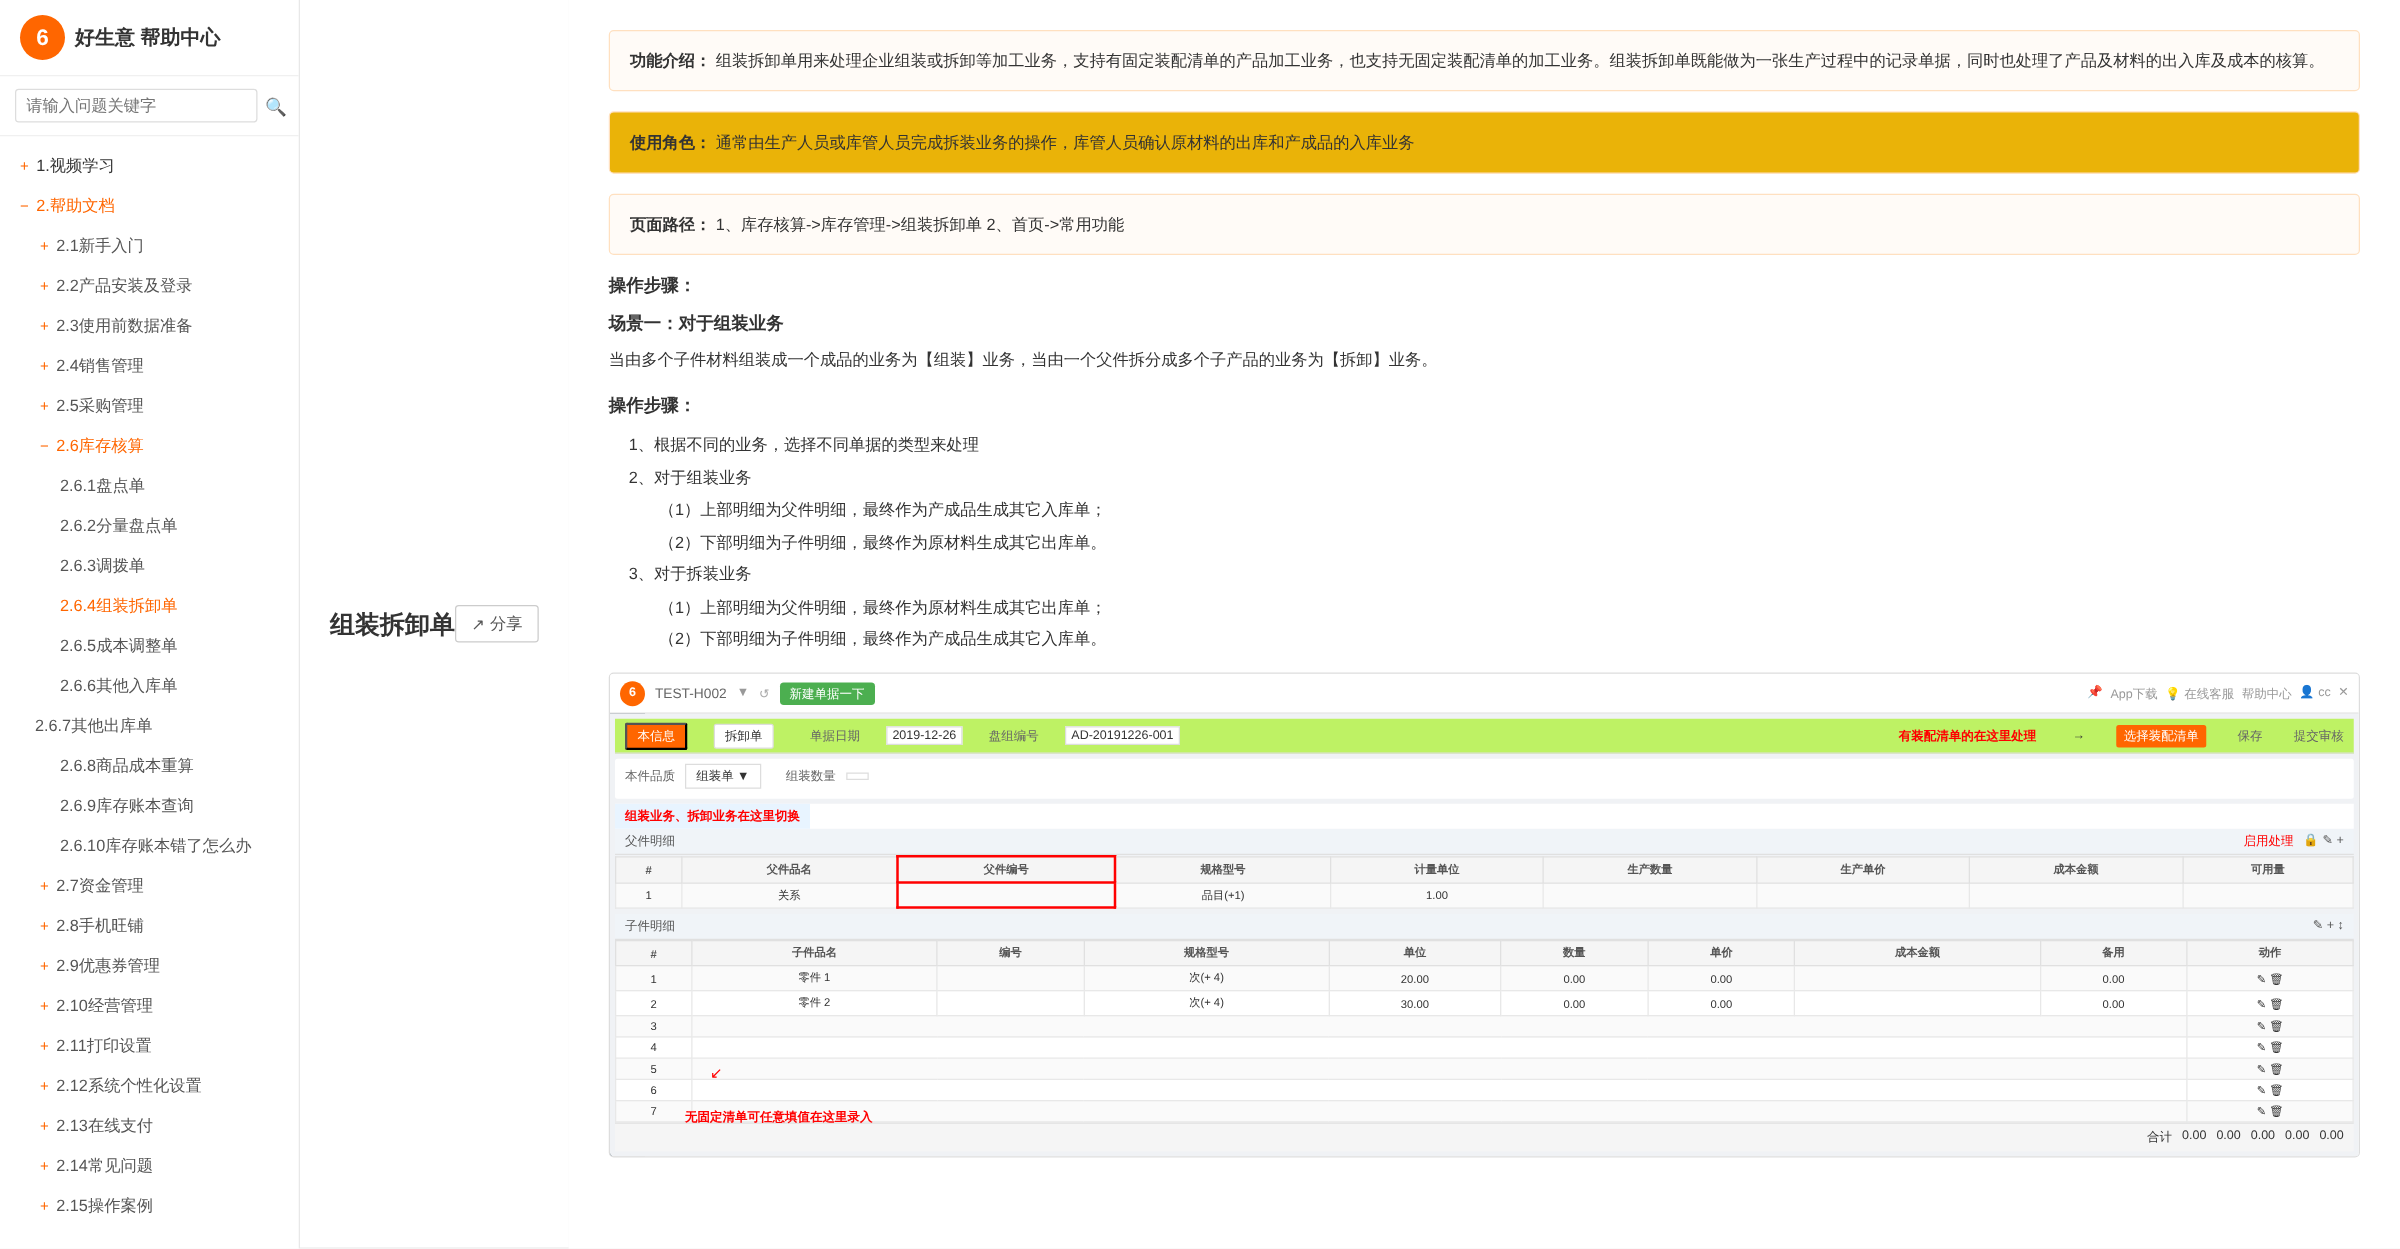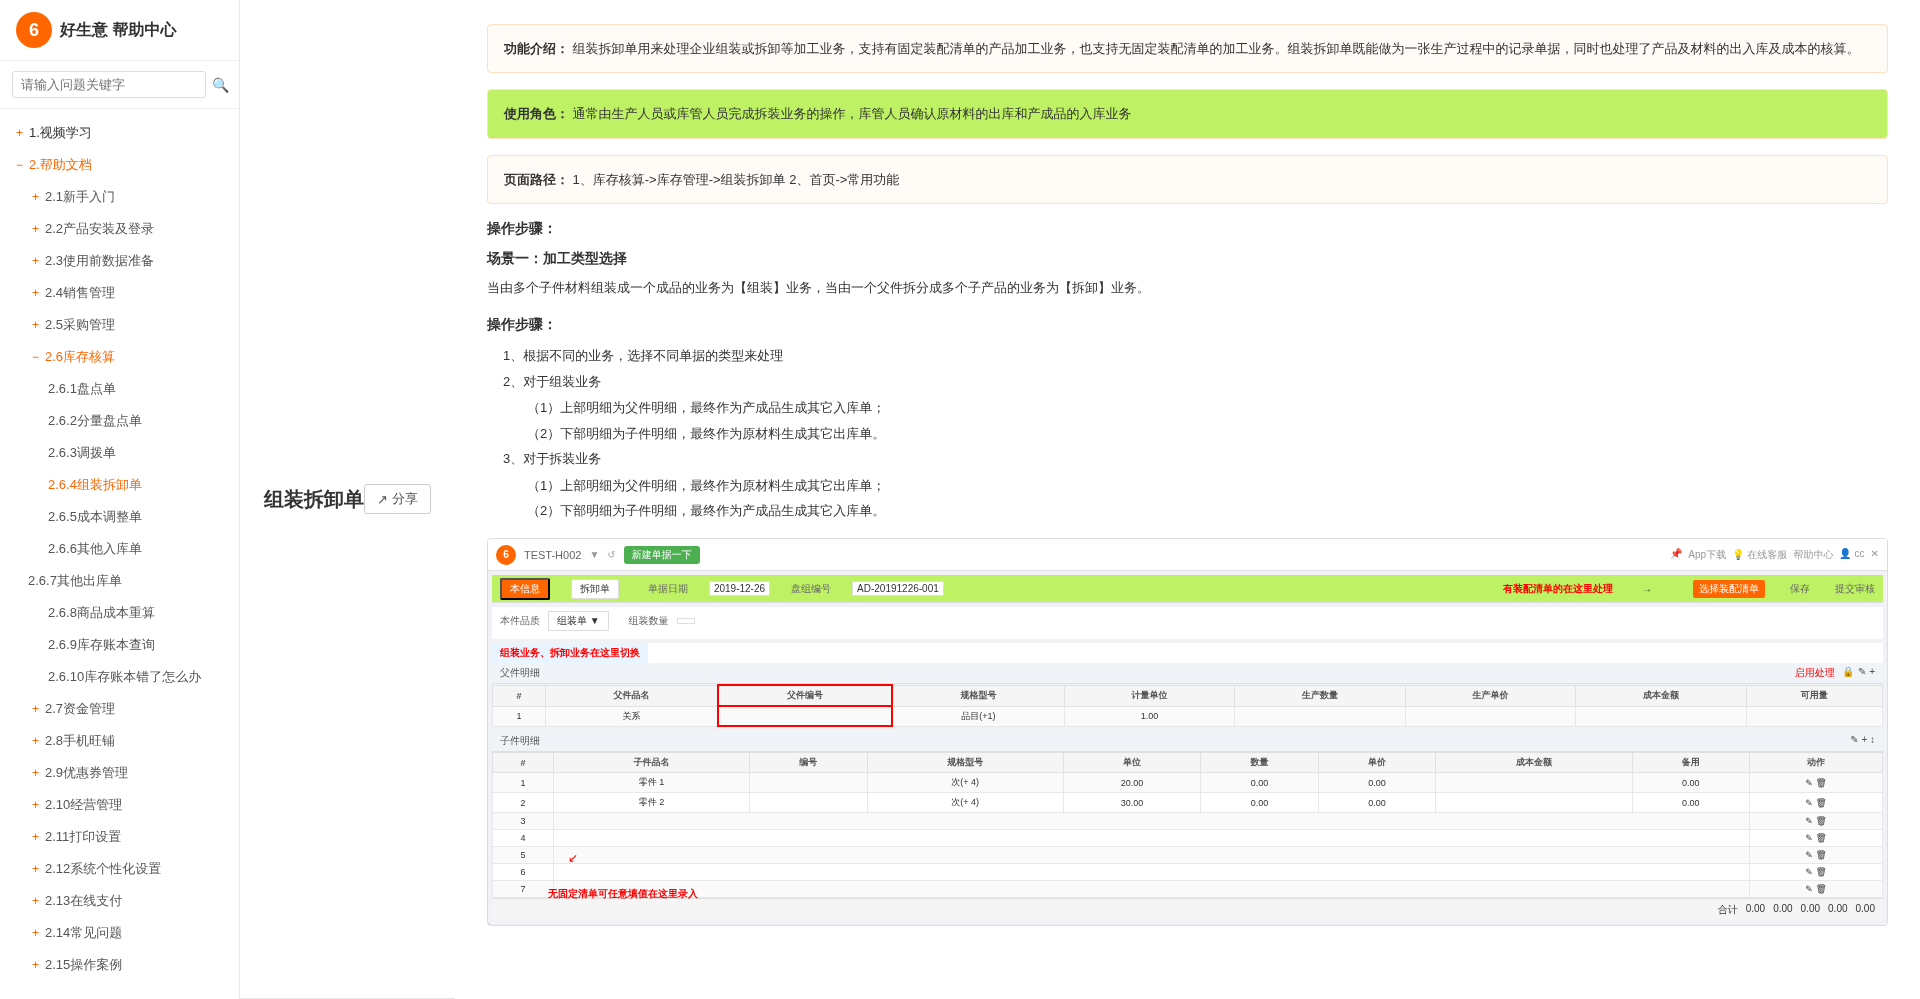--- a/index.html
+++ b/index.html
@@ -136,21 +136,21 @@
       background: #fffbf7;
       border: 1px solid #ffe0c0;
       border-radius: 4px;
       padding: 12px 16px;
       margin-bottom: 16px;
       font-size: 13px;
       line-height: 1.8;
       color: #333;
     }
     .info-block.role {
-      background: #bef264;
+      background: #eab308;
       border: 1px solid #ffe0c0;
     }
     .info-block.path {
       background: #fffbf7;
       border: 1px solid #ffe0c0;
     }
     .section-title {
       font-size: 14px;
       font-weight: bold;
       color: #333;
@@ -413,21 +413,21 @@
       <span>通常由生产人员或库管人员完成拆装业务的操作，库管人员确认原材料的出库和产成品的入库业务</span>
     </div>
 
     <div class="info-block path">
       <strong>页面路径：</strong>
       <span>1、库存核算-&gt;库存管理-&gt;组装拆卸单  2、首页-&gt;常用功能</span>
     </div>
 
     <div class="section-title">操作步骤：</div>
 
-    <div class="scene-title">场景一：加工类型选择</div>
+    <div class="scene-title">场景一：对于组装业务</div>
     <div class="content-text">
       <span>当由多个子件材料组装成一个成品的业务为【组装】业务，当由一个父件拆分成多个子产品的业务为【拆卸】业务。</span>
     </div>
 
     <div class="section-title">操作步骤：</div>
 
     <div class="list-item">1、根据不同的业务，选择不同单据的类型来处理</div>
     <div class="list-item">2、对于组装业务</div>
     <div class="sub-list-item">（1）上部明细为父件明细，最终作为产成品生成其它入库单；</div>
     <div class="sub-list-item">（2）下部明细为子件明细，最终作为原材料生成其它出库单。</div>
@@ -467,21 +467,21 @@
             <div class="fake-toolbar">
               <button class="fake-tab-active">本信息</button>
               <button class="fake-tab">拆卸单</button>
               <span style="margin-left:8px;font-size:10px;color:#666;">单据日期</span>
               <span style="font-size:10px;border:1px solid #ddd;padding:1px 4px;background:#fff;">2019-12-26</span>
               <span style="font-size:10px;color:#666;">盘组编号</span>
               <span style="font-size:10px;border:1px solid #ddd;padding:1px 4px;background:#fff;">AD-20191226-001</span>
               <span style="flex:1;"></span>
               <span style="font-size:10px;color:red;font-weight:bold;">有装配清单的在这里处理</span>
               <span style="font-size:10px;color:#333;margin-left:8px;">→</span>
-              <button style="background:#ff6600;color:#fff;border:none;border-radius:2px;padding:2px 6px;font-size:10px;margin-left:20px;">选择装配清单</button>
+              <button style="background:#ff6600;color:#fff;border:none;border-radius:2px;padding:2px 6px;font-size:10px;margin-left:4px;">选择装配清单</button>
               <span style="font-size:10px;color:#666;margin-left:4px;">保存</span>
               <span style="font-size:10px;color:#666;margin-left:4px;">提交审核</span>
             </div>
 
             <div style="background:#fff;margin:4px 0;padding:4px 8px;border-radius:2px;">
               <div class="fake-form-row">
                 <span class="fake-label">本件品质</span>
                 <span style="border:1px solid #ddd;padding:2px 8px;background:#fff;font-size:10px;">组装单 ▼</span>
                 <span style="color:#666;font-size:10px;margin-left:12px;">组装数量</span>
                 <span style="border:1px solid #ddd;padding:2px 8px;background:#fff;font-size:10px;">  </span>

